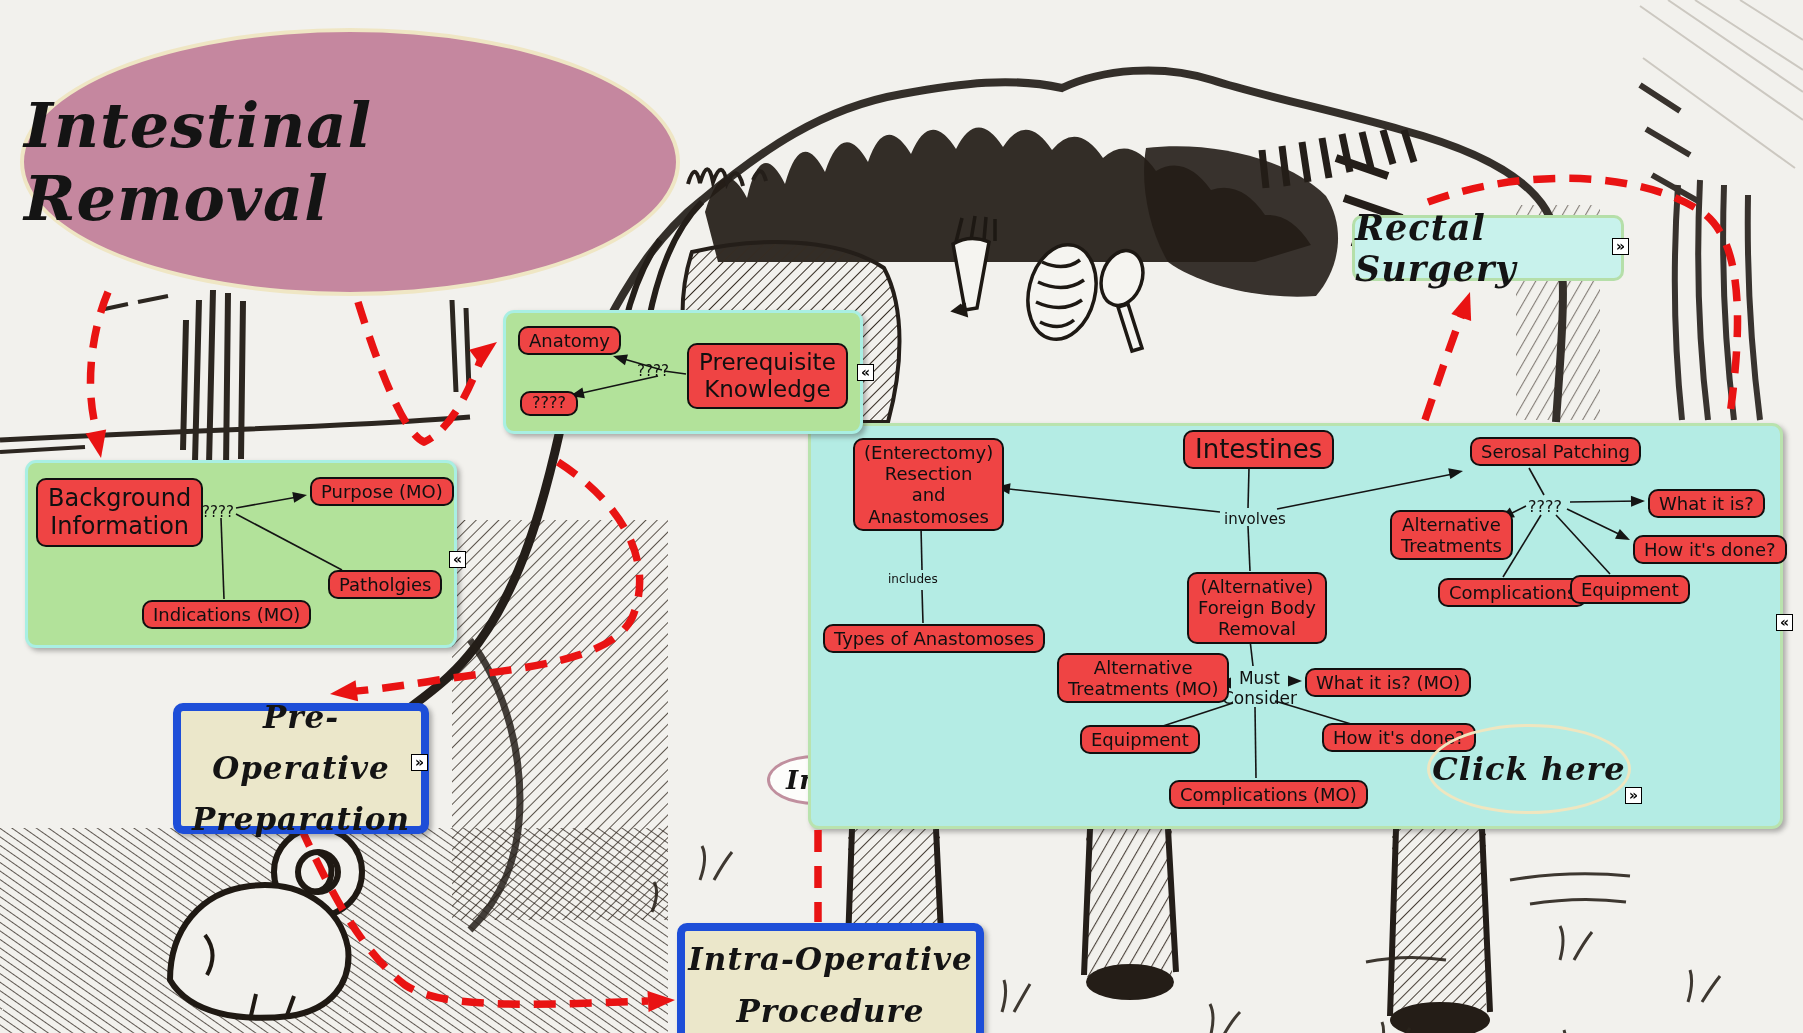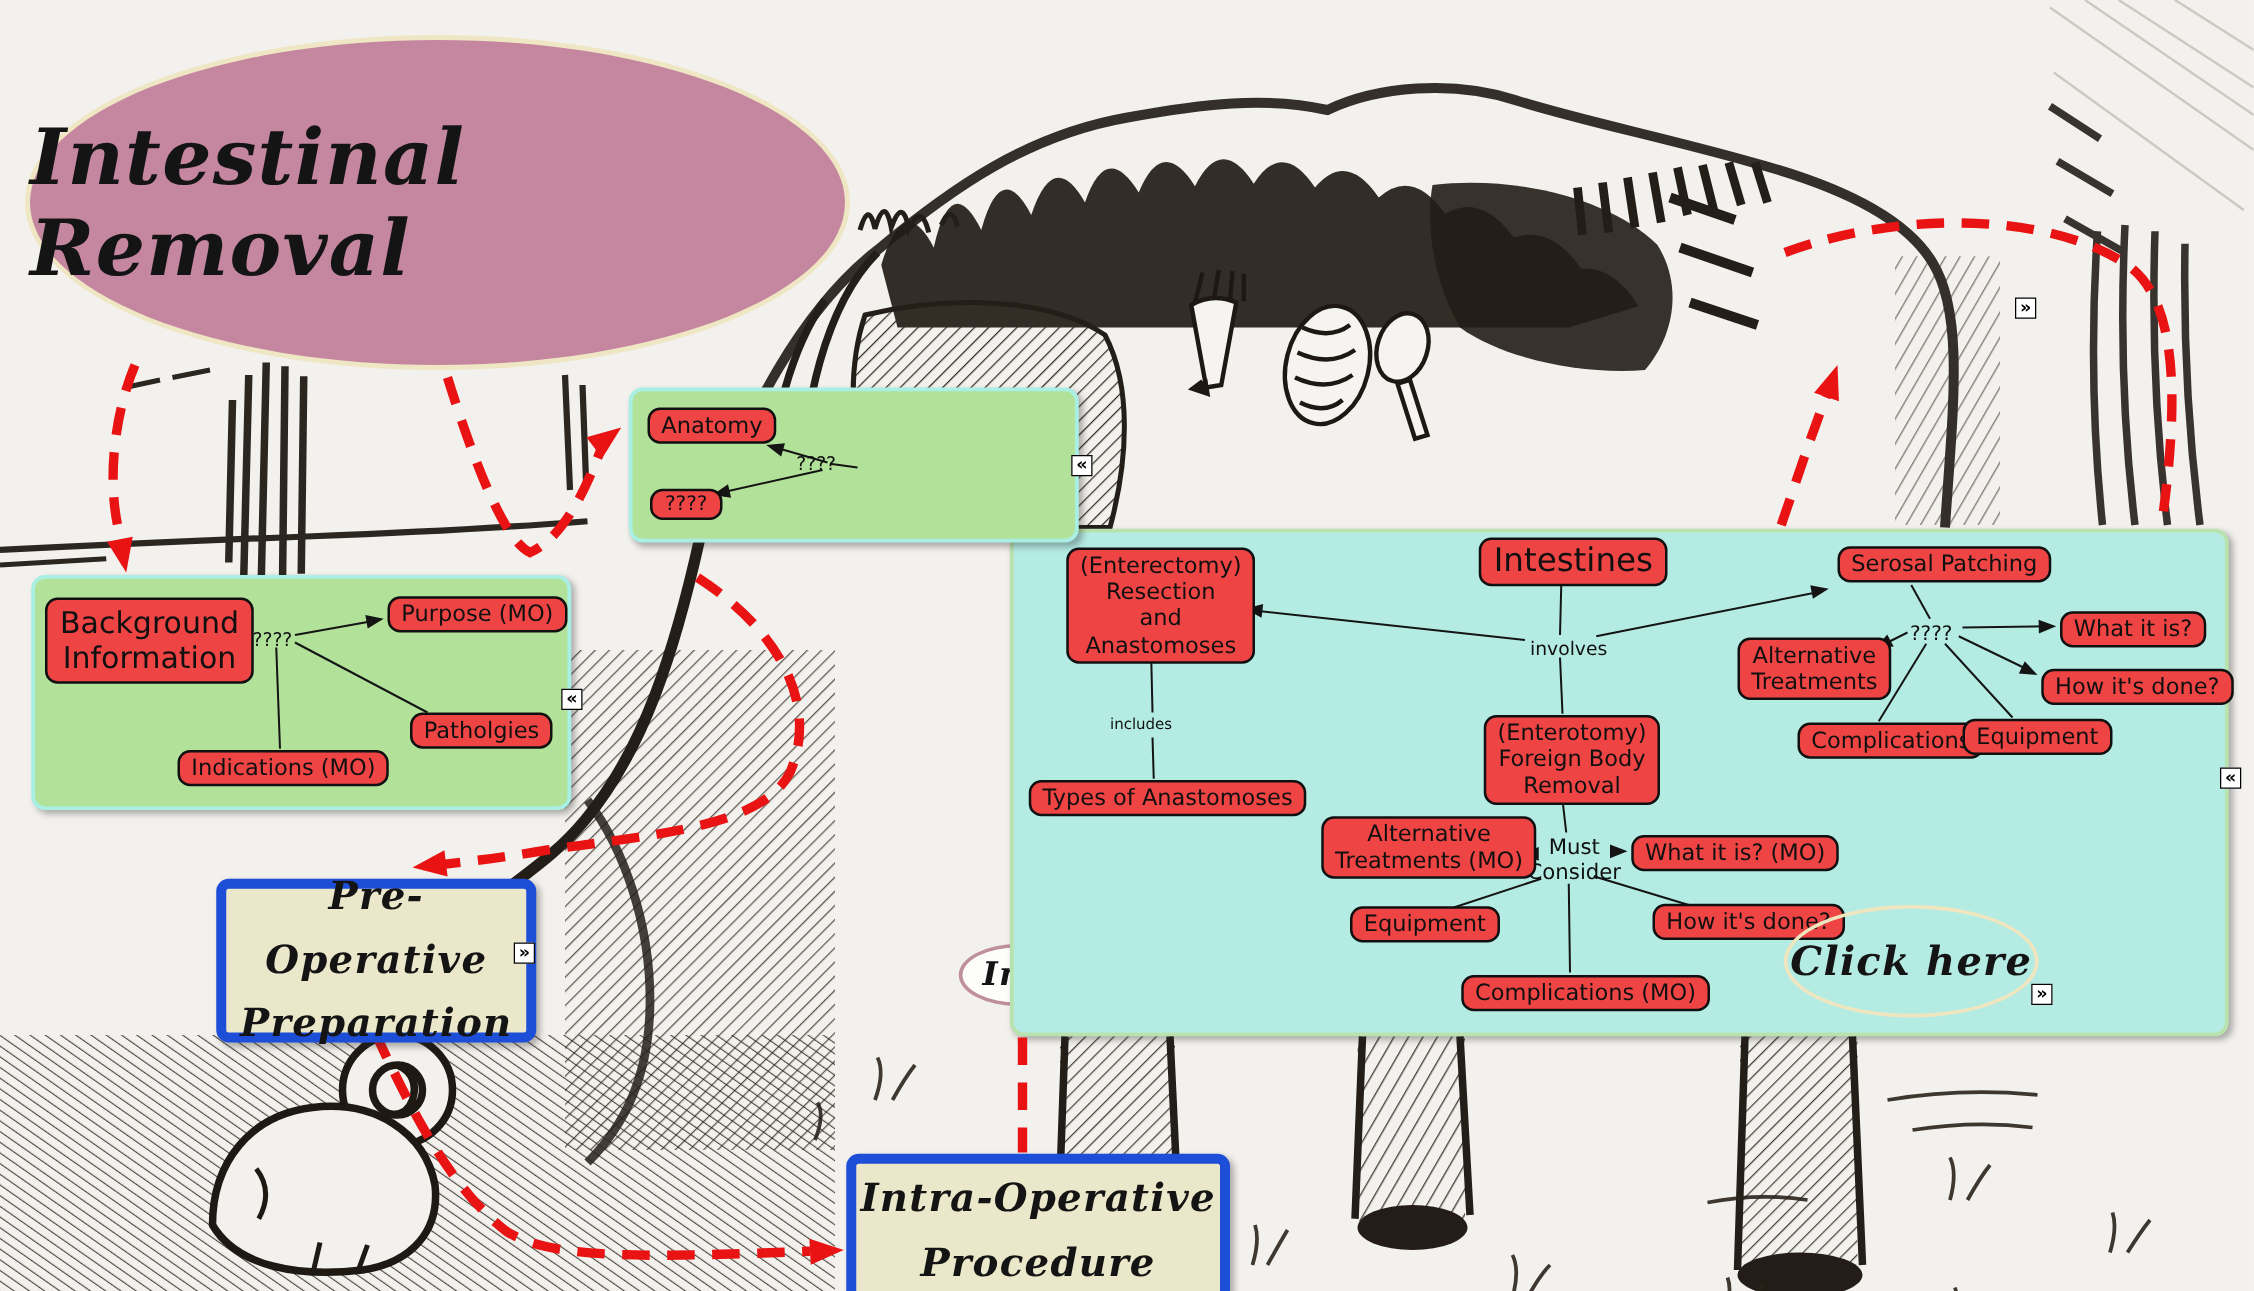--- a/index.html
+++ b/index.html
@@ -211,33 +211,36 @@
 Information</div>
   <div class="linktext" style="left:202px;top:503px;">????</div>
   <div class="node" style="left:310px;top:477px;">Purpose (MO)</div>
   <div class="node" style="left:328px;top:570px;">Patholgies</div>
   <div class="node" style="left:142px;top:600px;">Indications (MO)</div>
   <div class="exp" style="left:449px;top:551px;">«</div>
 
   <div class="node" style="left:518px;top:326px;">Anatomy</div>
   <div class="node" style="left:520px;top:391px;font-size:16px;padding:1px 10px;">????</div>
   <div class="linktext" style="left:637px;top:362px;">????</div>
+  <div class="node huge" style="left:687px;top:343px;font-size:23px;">Prerequisite
+Knowledge</div>
   <div class="exp" style="left:857px;top:364px;">«</div>
 
+  <div class="rectal script">Rectal Surgery</div>
   <div class="exp" style="left:1612px;top:238px;">»</div>
 
   <div class="node big" style="left:1183px;top:430px;">Intestines</div>
   <div class="linktext" style="left:1224px;top:510px;">involves</div>
   <div class="node" style="left:853px;top:438px;">(Enterectomy)
 Resection
 and
 Anastomoses</div>
   <div class="linktext" style="left:888px;top:572px;font-size:12px;">includes</div>
   <div class="node" style="left:823px;top:624px;">Types of Anastomoses</div>
-  <div class="node" style="left:1187px;top:572px;">(Enterotomy)
+  <div class="node" style="left:1187px;top:572px;">(Alternative)
 Foreign Body
 Removal</div>
 
   <div class="node" style="left:1470px;top:437px;">Serosal Patching</div>
   <div class="linktext" style="left:1528px;top:497px;font-size:16px;">????</div>
   <div class="node" style="left:1390px;top:510px;">Alternative
 Treatments</div>
   <div class="node" style="left:1648px;top:489px;">What it is?</div>
   <div class="node" style="left:1633px;top:535px;">How it's done?</div>
   <div class="node" style="left:1438px;top:578px;">Complications</div>

